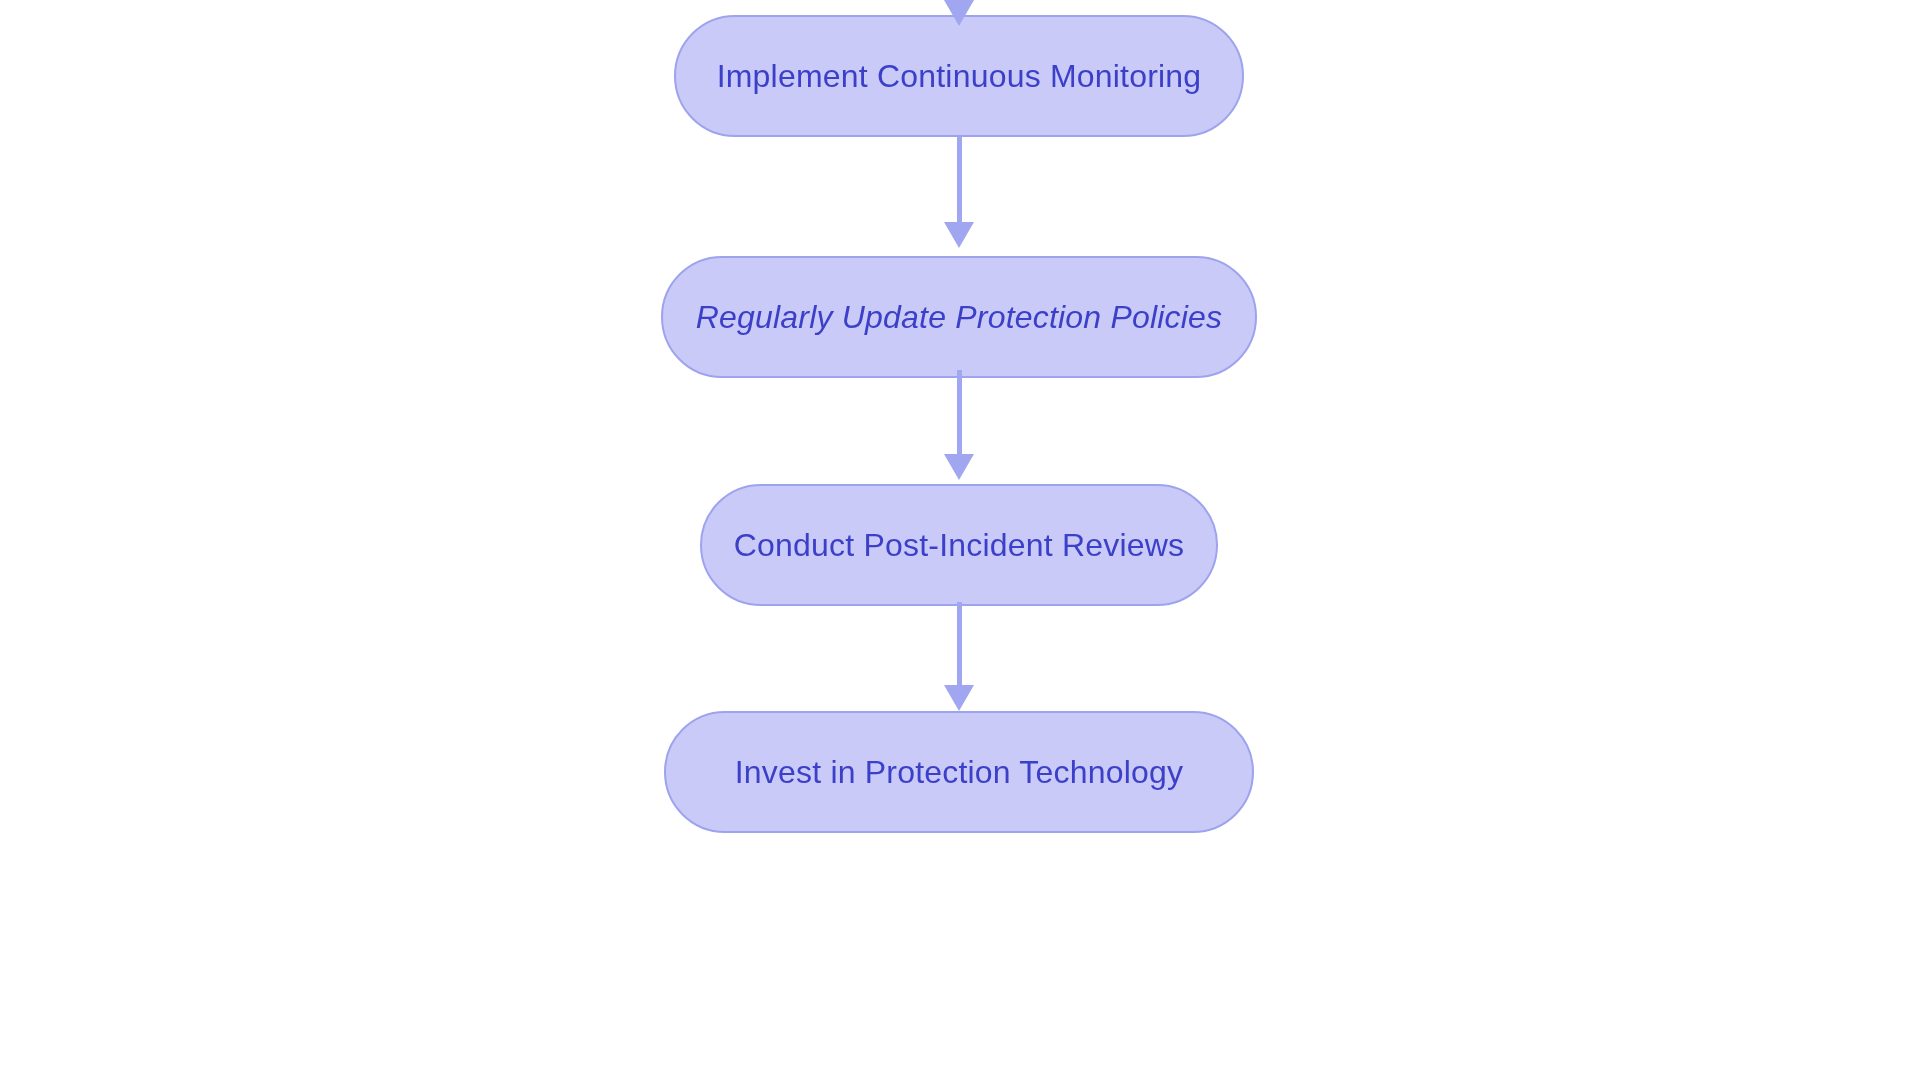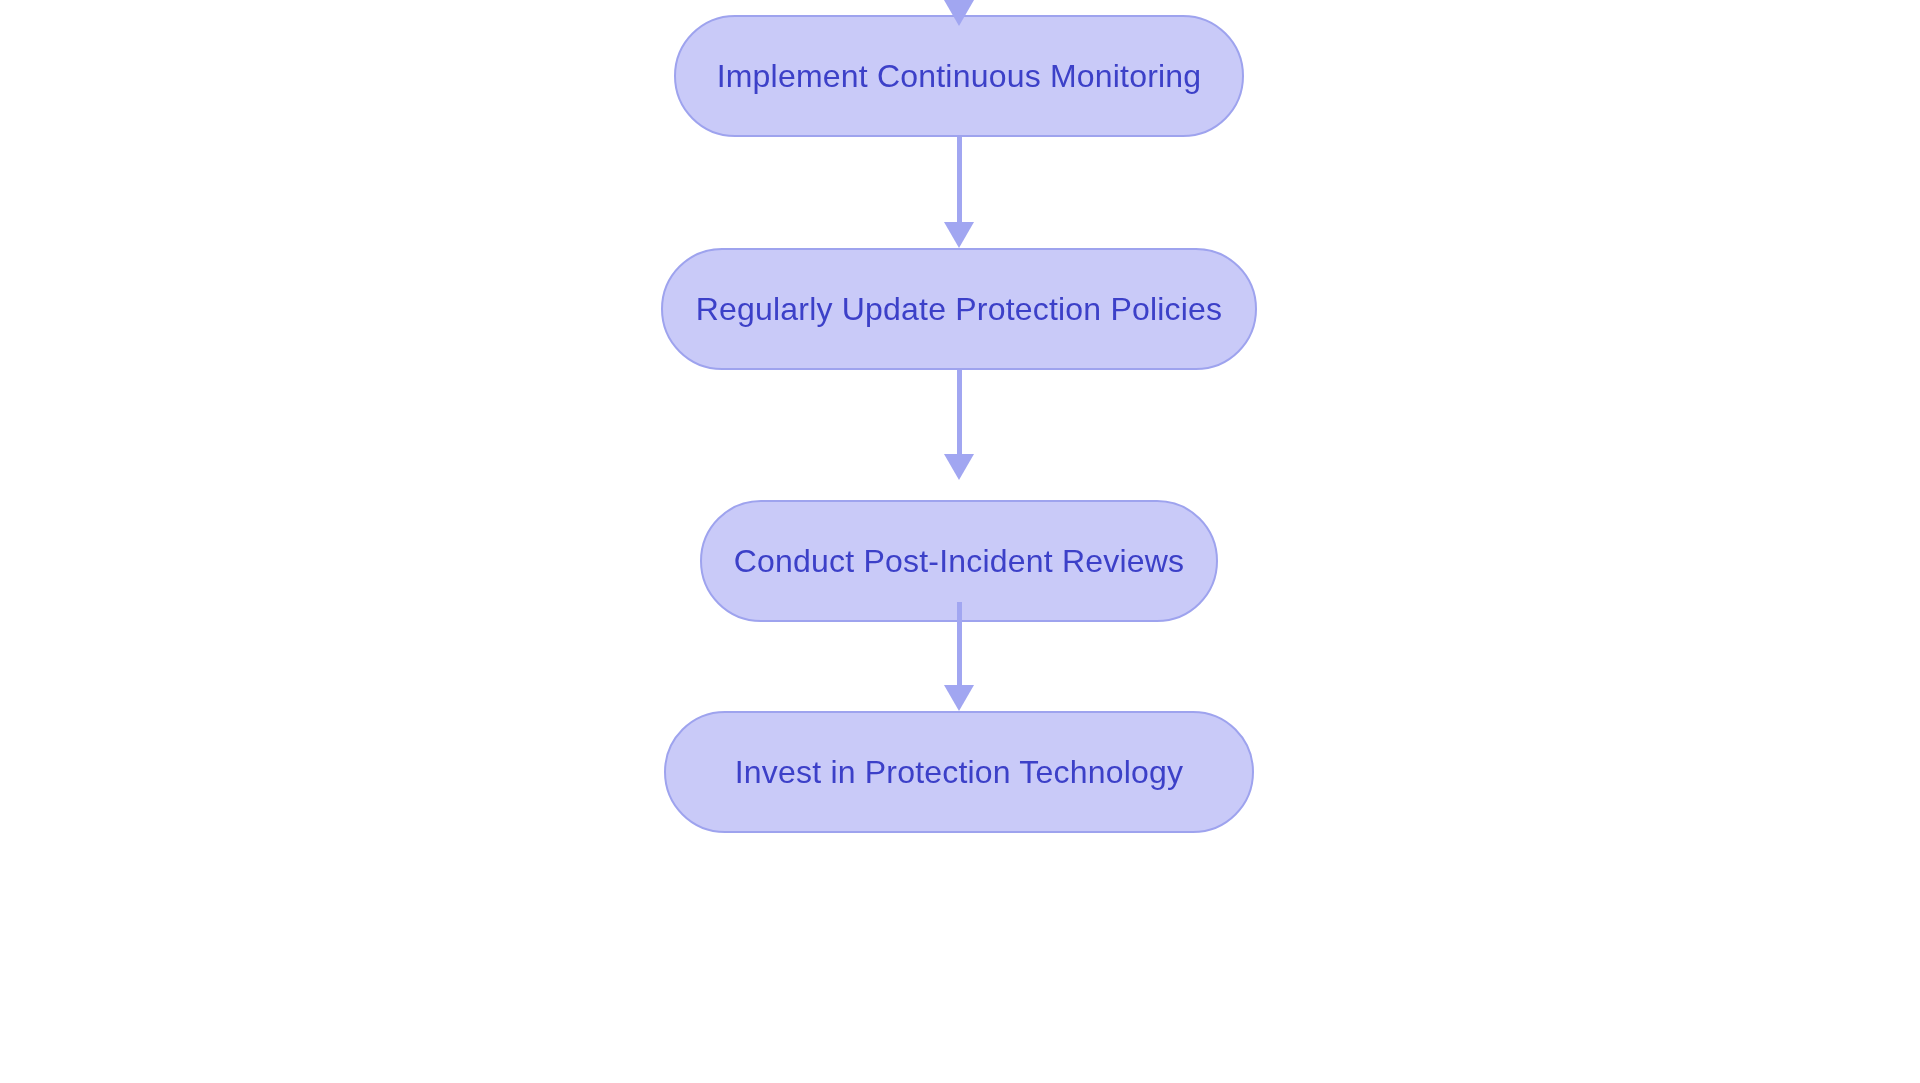--- a/index.html
+++ b/index.html
@@ -32,22 +32,22 @@
     justify-content: center;
   }
   .node .label {
     font-size: 32px;
     font-weight: 400;
     color: var(--node-text);
     white-space: nowrap;
     letter-spacing: 0.2px;
   }
   .node:nth-of-type(1) { left: 674px; top: 15px;  width: 570px; }
-  .node:nth-of-type(2) { left: 661px; top: 248px; width: 596px; }
-  .node:nth-of-type(3) { left: 700px; top: 500px; width: 518px; }
+  .node:nth-of-type(2) { left: 661px; top: 256px; width: 596px; font-style: italic; }
+  .node:nth-of-type(3) { left: 700px; top: 484px; width: 518px; }
   .node:nth-of-type(4) { left: 664px; top: 711px; width: 590px; }
   .node:nth-of-type(5) { left: 701px; top: 942px; width: 516px; }
 
   .arrow {
     position: absolute;
     left: 944px;           
     width: 30px;
     display: flex;
     flex-direction: column;
     align-items: center;

